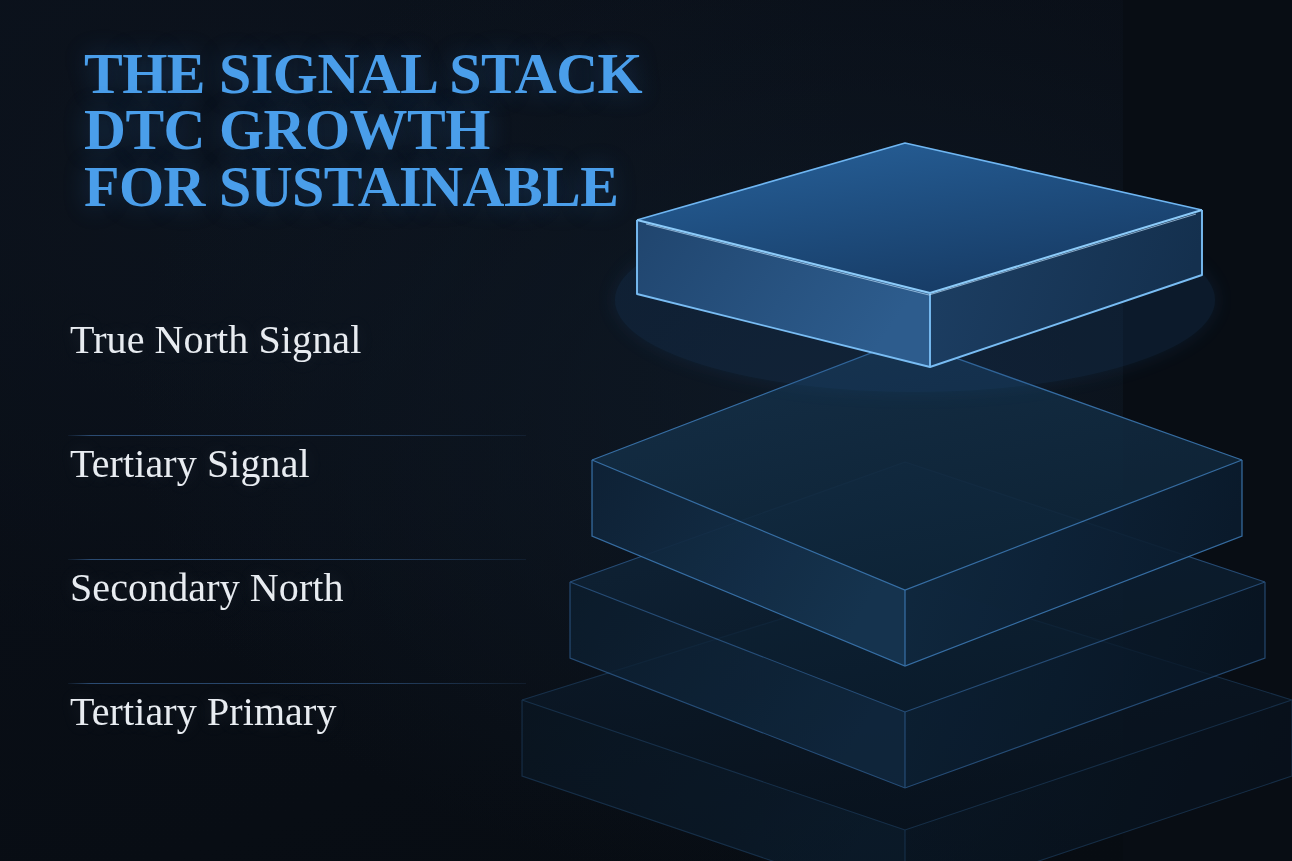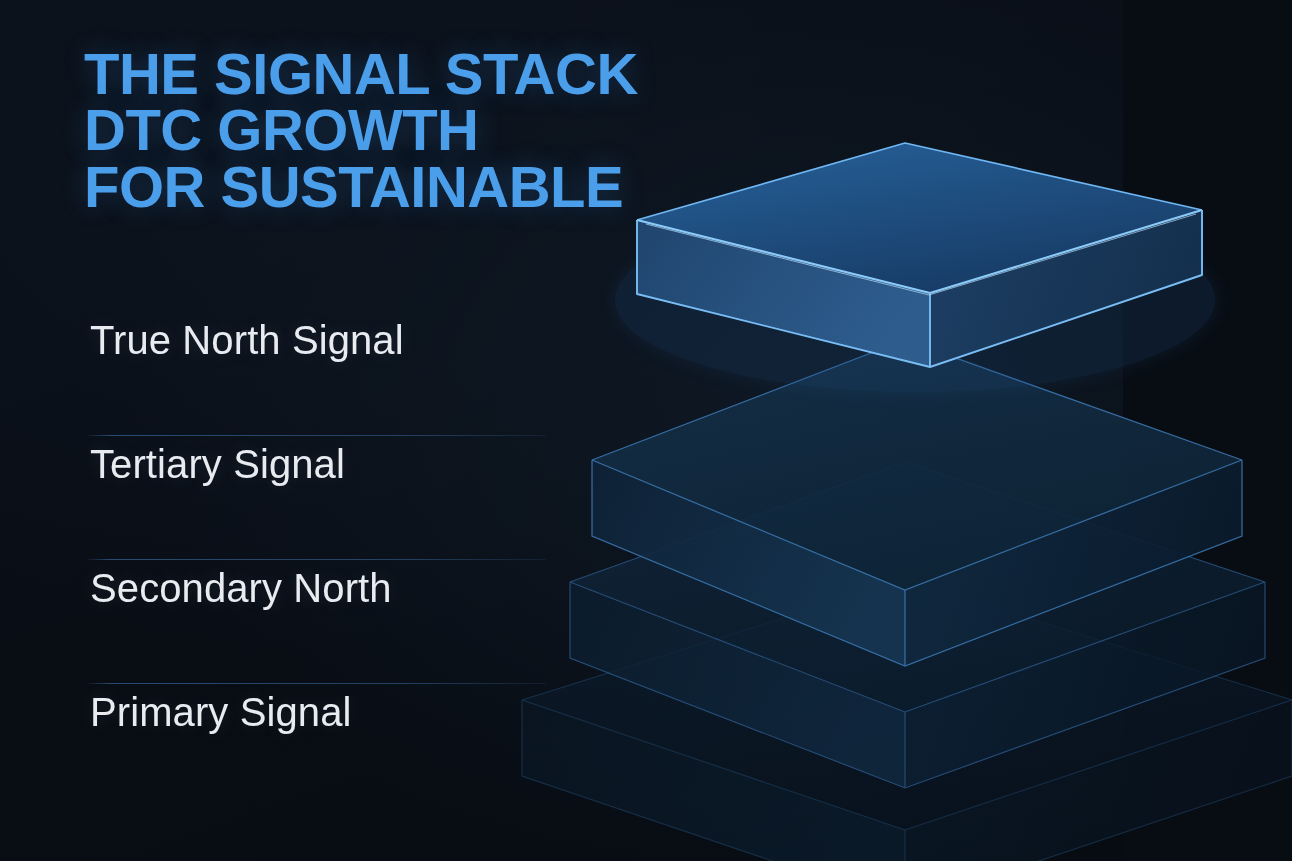--- a/index.html
+++ b/index.html
@@ -14,20 +14,21 @@
   }
 
   #stage {
     position:relative;
     width:1123px;
     height:861px;
     background:
       radial-gradient(1100px 800px at 72% 46%, #0e1824 0%, rgba(12,19,28,0) 62%),
       radial-gradient(900px 700px at 20% 20%, #0c131d 0%, rgba(9,14,21,0) 70%),
       linear-gradient(160deg, #0a101a 0%, #090e16 45%, #070c12 100%);
+    font-family: Liberation Serif, serif;
   }
 
   
   #left-col {
     position:absolute;
     left:84px;
     top:46px;
     width:470px;
   }
 
@@ -37,21 +38,21 @@
     line-height:0.97;
     font-weight:bold;
     letter-spacing:-0.5px;
     text-transform:uppercase;
     text-shadow:0 0 26px rgba(52,130,210,0.30);
   }
   #headline .hl-line { display:block; white-space:nowrap; }
 
   #signal-list {
     position:absolute;
-    left:88px;
+    left:68px;
     top:312px;
     width:458px;
     list-style:none;
   }
 
   .signal-item {
     position:relative;
     height:124px;
   }
   .signal-item .signal-label {
@@ -250,18 +251,18 @@
     </li>
     <li class="signal-item">
       <span class="signal-label">Tertiary Signal</span>
       <span class="signal-divider"></span>
     </li>
     <li class="signal-item">
       <span class="signal-label">Secondary North</span>
       <span class="signal-divider"></span>
     </li>
     <li class="signal-item">
-      <span class="signal-label">Primary Signal</span>
+      <span class="signal-label">Tertiary Primary</span>
 
     </li>
   </ul>
 
 </div>
 
 </body></html>

